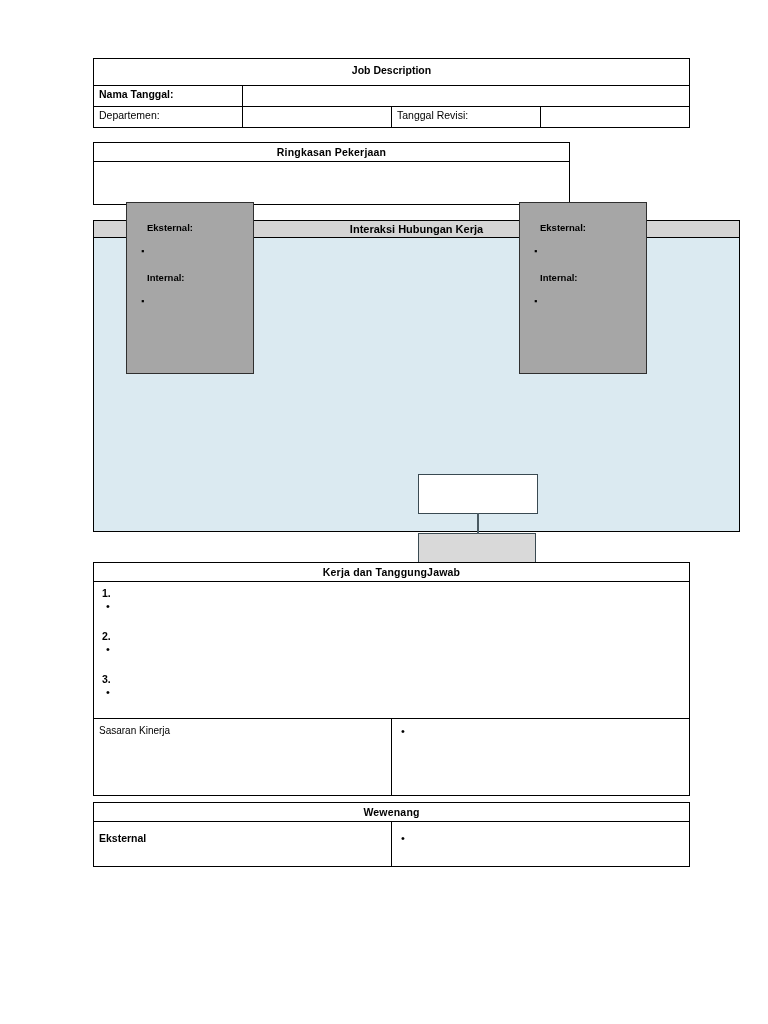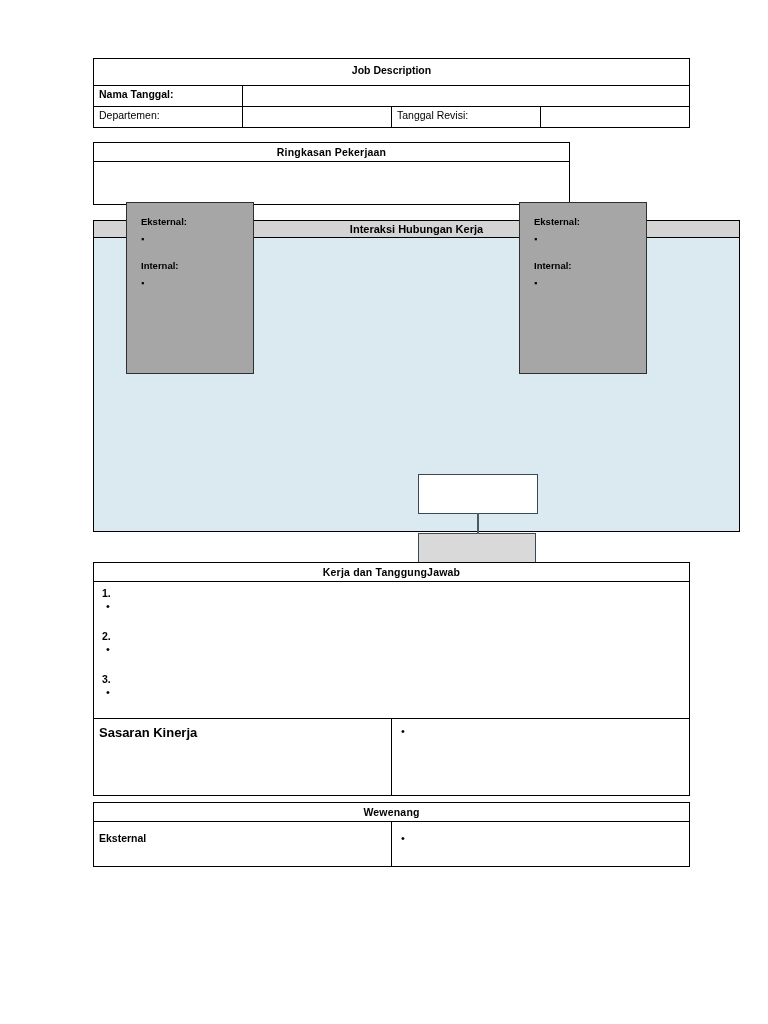--- a/index.html
+++ b/index.html
@@ -109,21 +109,21 @@
     width: 128px;
     height: 172px;
     padding: 6px 8px;
     font-size: 9.5px;
   }
   #gray-panel-left  { left: 126px; top: 202px; }
   #gray-panel-right { left: 519px; top: 202px; }
   .gp-label {
     font-weight: bold;
     font-size: 9.5px;
-    margin: 6px;
+    margin: 12px;
     line-height: 13px;
   }
   .gp-bullet {
     font-size: 9px;
     line-height: 11px;
     margin: 0 0 14px 6px;
   }
 
   
   .org-box {
@@ -173,22 +173,22 @@
     line-height: 14px;
   }
   .dot-item {
     font-size: 11px;
     line-height: 13px;
     margin: 0 0 16px 4px;
   }
   .dot-item:last-child { margin-bottom: 0; }
   #sasaran-label-cell {
     width: 110px;
-    font-weight: bold;
-    font-size: 13px;
+    font-weight: normal;
+    font-size: 10px;
     padding-top: 6px !important;
     height: 68px;
   }
   #sasaran-value-cell { padding-top: 6px !important; }
   .cell-bullet {
     font-size: 11px;
     line-height: 12px;
     margin: 0;
     padding-left: 4px;
   }

